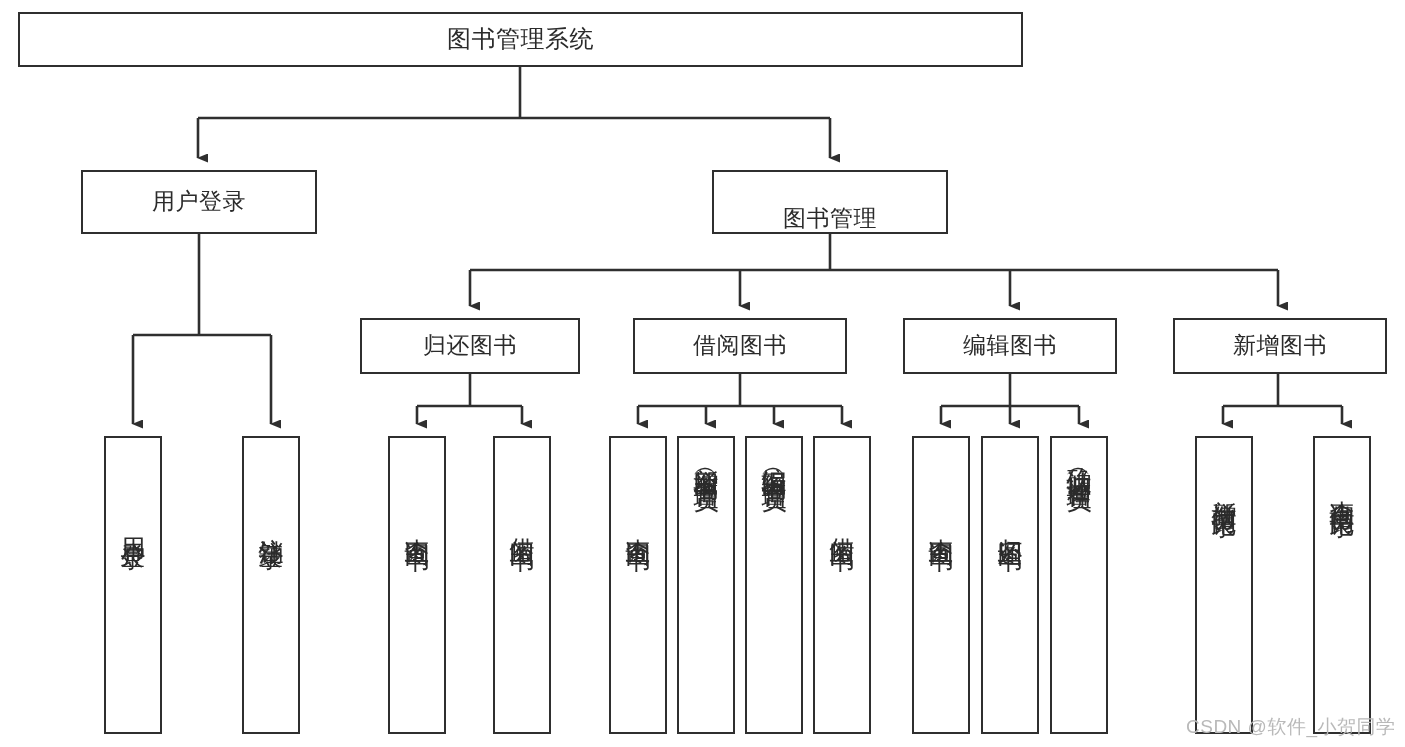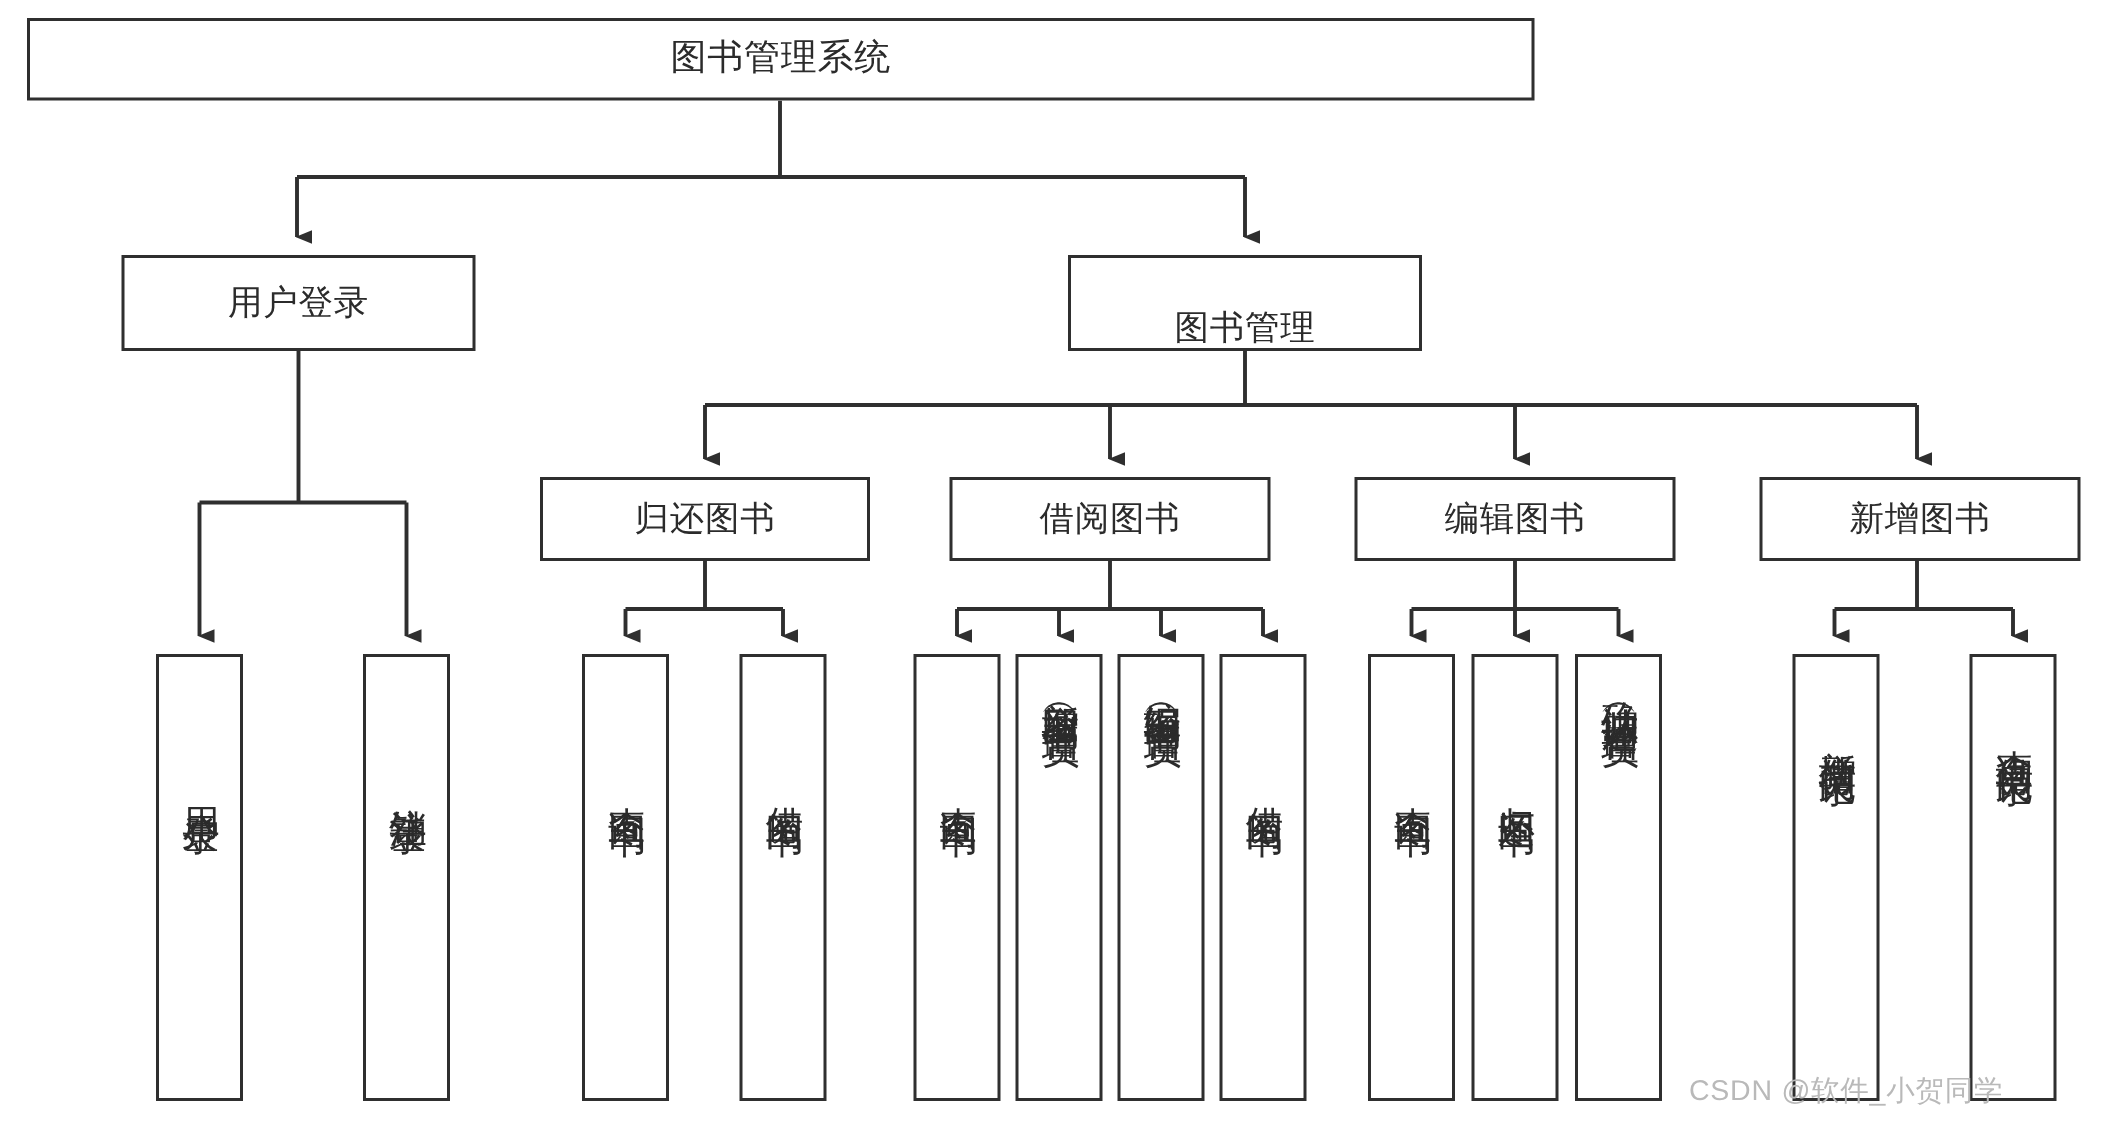--- a/index.html
+++ b/index.html
@@ -60,21 +60,21 @@
   .node.vert .node-label {
     writing-mode: vertical-rl;
     text-orientation: upright;
     font-size: 25px;
     line-height: 1.0;
     letter-spacing: 3px;
     height: auto;
   }
   #watermark {
     position: absolute;
-    left: 1126px;
+    left: 1186px;
     top: 714px;
     font-size: 19px;
     color: #b9b9b9;
     white-space: nowrap;
     z-index: 5;
     letter-spacing: 0.5px;
   }
 </style>
 </head>
 <body>

